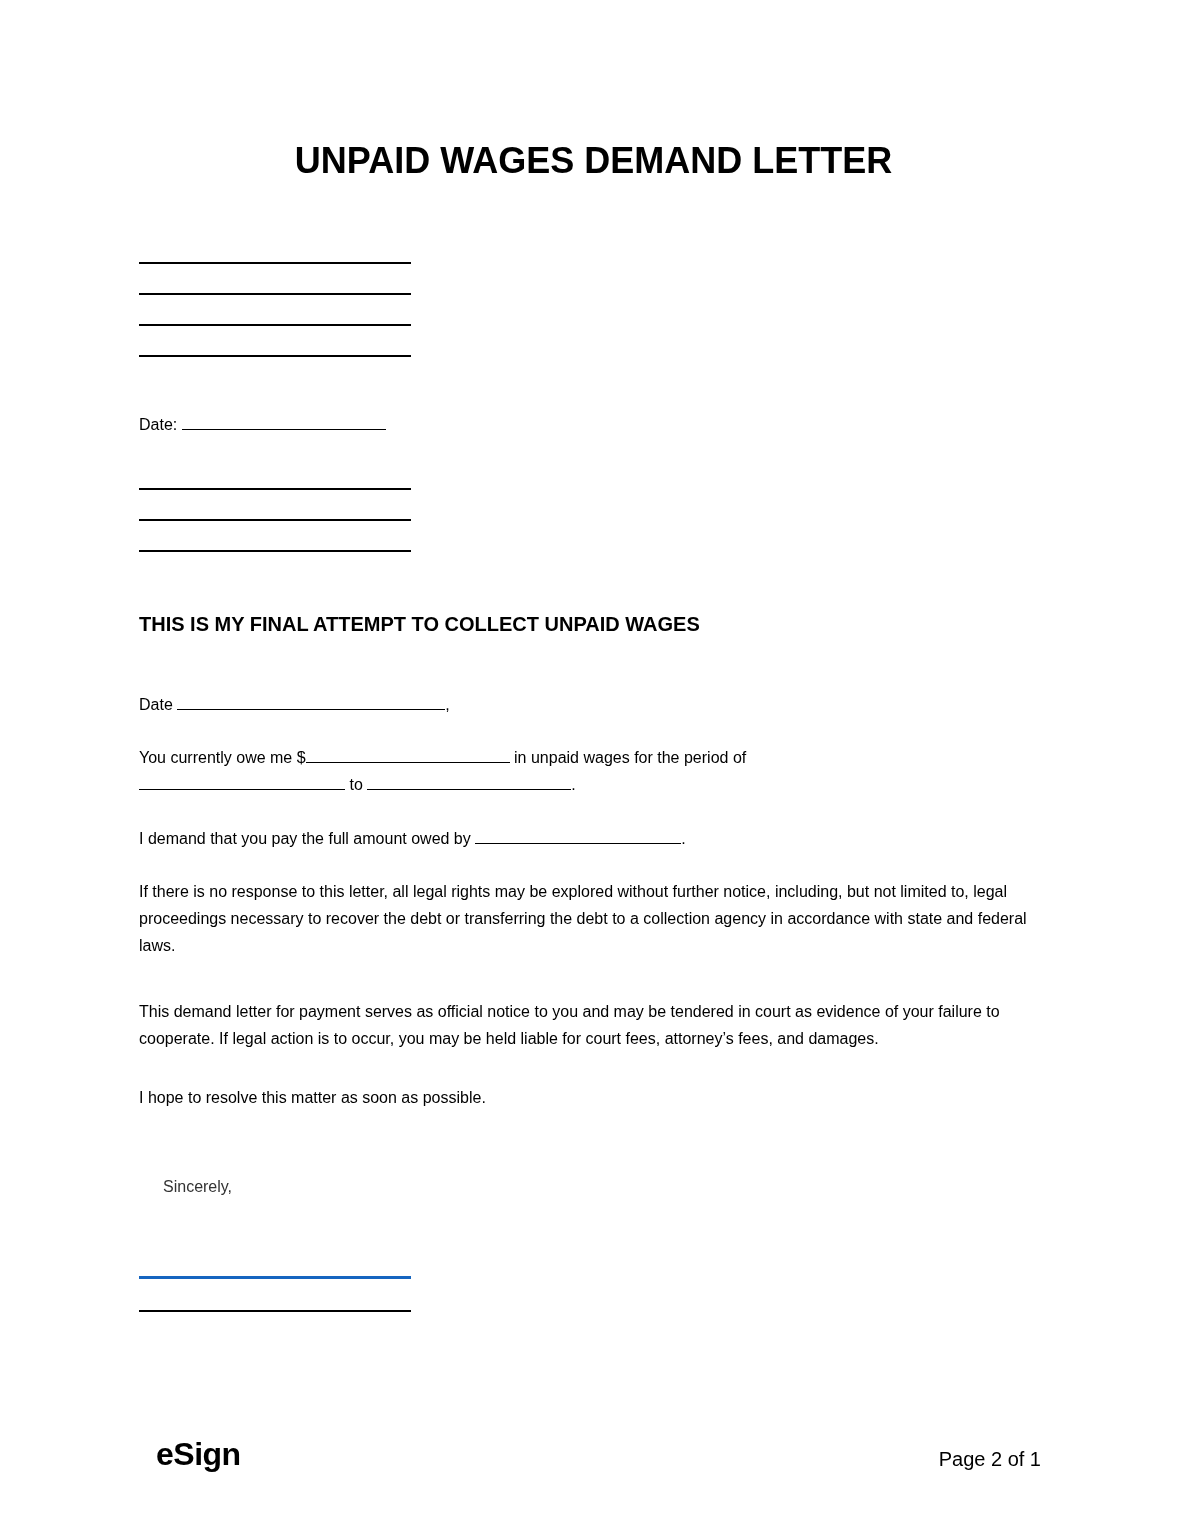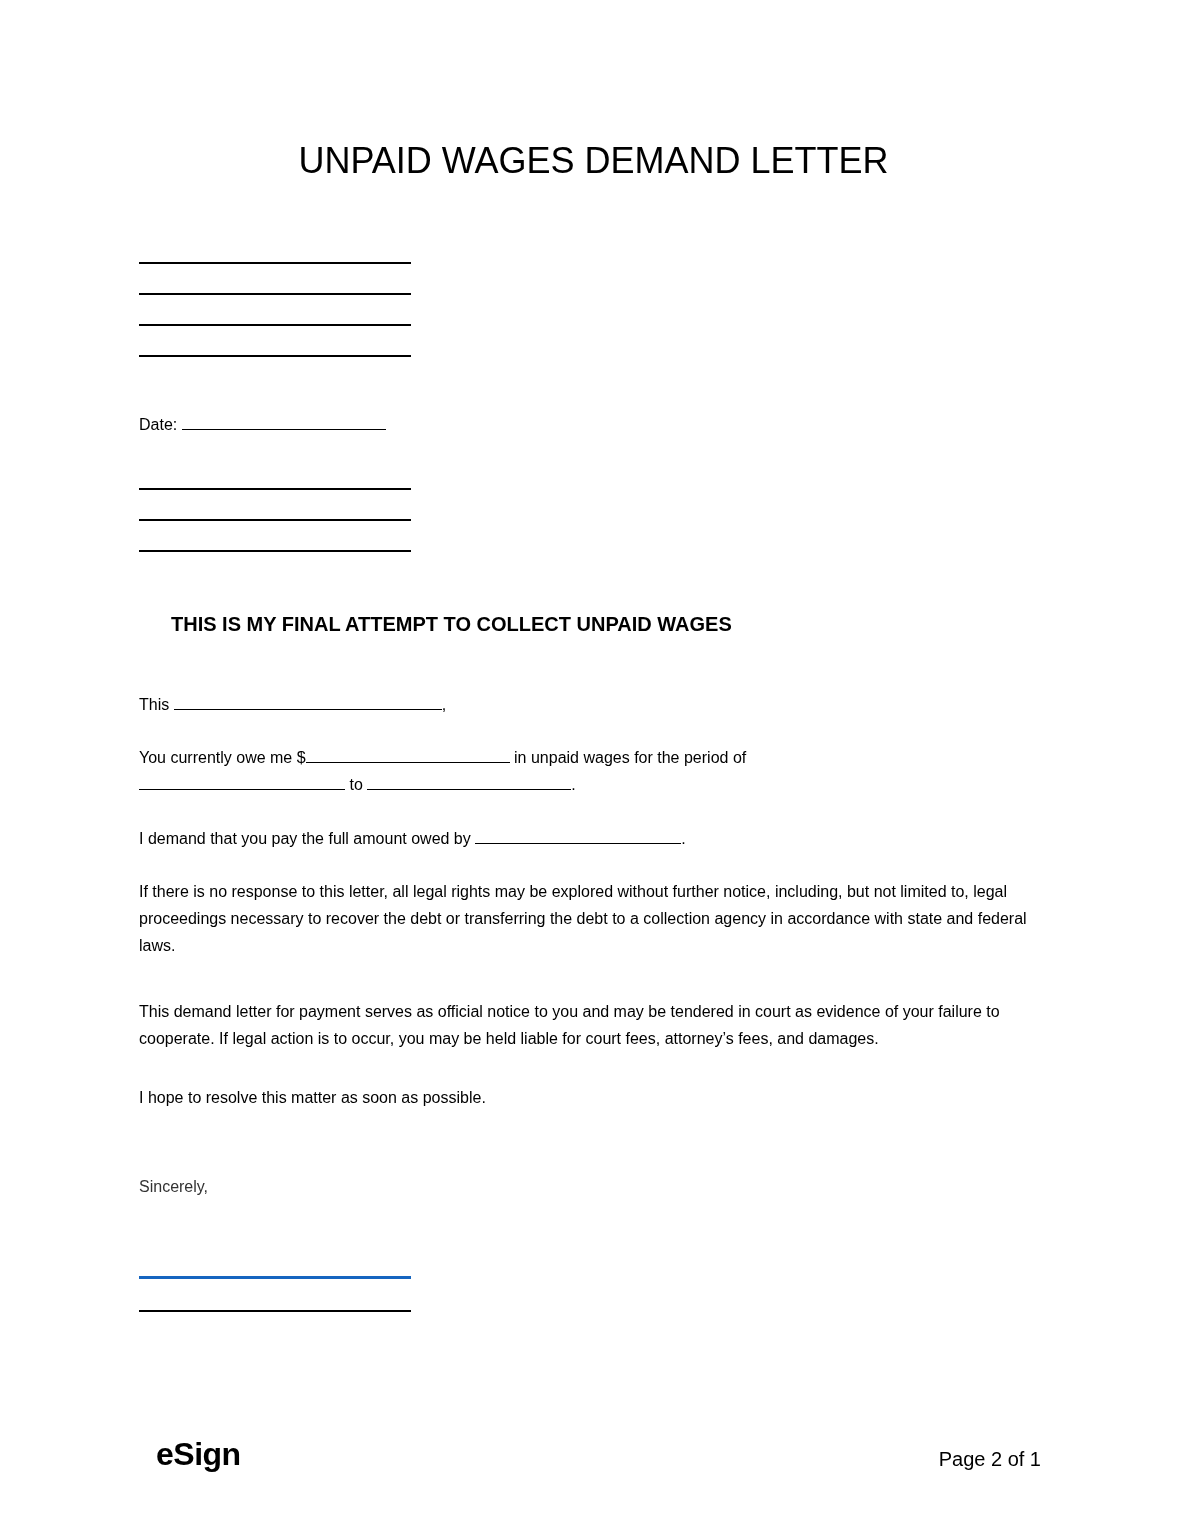--- a/index.html
+++ b/index.html
@@ -1,24 +1,24 @@
 <!DOCTYPE html>
 <html><head>
 <meta charset="utf-8">
 <style>
   html, body { margin: 0; padding: 0; background: #ffffff; }
   body { width: 1187px; height: 1536px; position: relative; font-family: "Liberation Sans", sans-serif; color: #000; overflow: hidden; }
   .abs { position: absolute; }
-  .title { left: 0; width: 1187px; top: 140px; text-align: center; font-size: 36px; font-weight: normal; }
+  .title { left: 0; width: 1187px; top: 140px; text-align: center; font-size: 36px; font-weight: bold; }
   .line { position: absolute; left: 139px; width: 272px; height: 2px; background: #000; }
   .blue { background: #1565c0; height: 3px; }
   .txt { position: absolute; left: 139px; font-size: 16px; line-height: 27px; }
   .blank { display: inline-block; border-bottom: 1.5px solid #000; height: 18px; vertical-align: baseline; }
-  .heading { font-weight: bold; font-size: 20px; margin-left: 32px; }
-  .gray { color: #333; }
+  .heading { font-weight: bold; font-size: 20px; }
+  .gray { color: #333; margin-left: 24px; }
   .logo { position: absolute; left: 156px; top: 1436px; font-size: 32px; font-weight: bold; letter-spacing: -0.5px; }
   .pagenum { position: absolute; right: 146px; top: 1448px; font-size: 20px; }
 </style>
 </head>
 <body>
 
 <div class="abs title">UNPAID WAGES DEMAND LETTER</div>
 
 <div class="line" style="top:262px"></div>
 <div class="line" style="top:293px"></div>
@@ -30,21 +30,21 @@
   <span class="blank" style="width:204px"></span>
 </div>
 
 <div class="line" style="top:488px"></div>
 <div class="line" style="top:519px"></div>
 <div class="line" style="top:550px"></div>
 
 <div class="txt heading" style="top:611px">THIS IS MY FINAL ATTEMPT TO COLLECT UNPAID WAGES</div>
 
 <div class="txt" style="top:691px">
-  <span>This</span>
+  <span>Date</span>
   <span class="blank" style="width:268px"></span><span>,</span>
 </div>
 
 <div class="txt" style="top:744px; width:900px">
   <span>You currently owe me $</span><span class="blank" style="width:204px"></span>
   <span>in unpaid wages for the period of</span><br>
   <span class="blank" style="width:206px"></span>
   <span>to</span>
   <span class="blank" style="width:204px"></span><span>.</span>
 </div>

